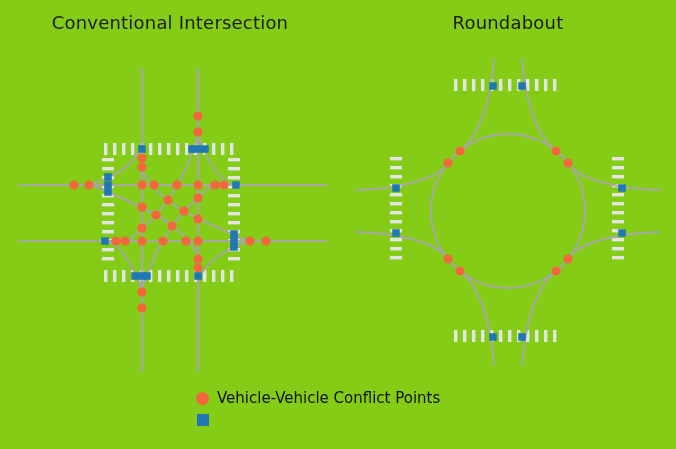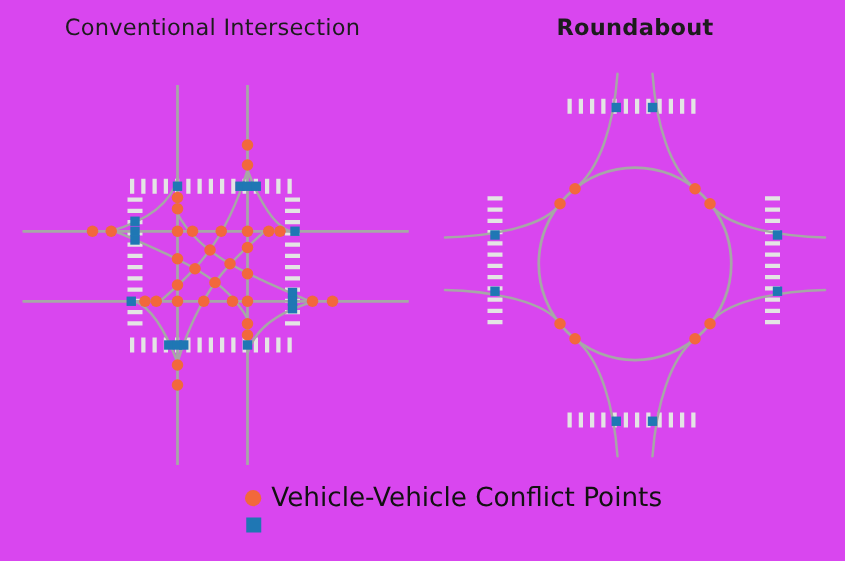--- a/index.html
+++ b/index.html
@@ -1,20 +1,20 @@
 <!DOCTYPE html>
 <html><head>
 <meta charset="utf-8">
 <style>
   html, body { margin: 0; padding: 0; background: #ffffff; }
   .stage {
     position: relative;
     width: 676px;
     height: 449px;
-    background: #d946ef;
+    background: #84cc16;
     font-family: "DejaVu Sans", "Liberation Sans", sans-serif;
     overflow: hidden;
   }
   .title {
     position: absolute;
     top: 12px;
     font-size: 18px;
     color: #1c1c1c;
     text-align: center;
     letter-spacing: 0.2px;
@@ -27,28 +27,28 @@
     left: 196px;
     top: 388px;
     display: flex;
     flex-direction: column;
     gap: 2px;
   }
   .legend-row { display: flex; align-items: center; height: 20px; }
   .marker { display: inline-block; margin-right: 8px; flex: 0 0 auto; }
   .marker-circle { width: 13px; height: 13px; border-radius: 50%; }
   .marker-square { width: 12px; height: 12px; margin-left: 1px; }
-  .legend-label { font-size: 21px; color: #111111; white-space: nowrap; }
+  .legend-label { font-size: 15px; color: #111111; white-space: nowrap; }
 </style>
 </head>
 <body>
 
 <div class="stage">
   <div class="title title-left" style="color: rgb(28, 28, 28);">Conventional Intersection</div>
-  <div class="title title-right" style="color: rgb(28, 28, 28); font-weight: bold;">Roundabout</div>
+  <div class="title title-right" style="color: rgb(28, 28, 28);">Roundabout</div>
 
   <svg id="diagram-svg" class="canvas" width="676" height="449" viewBox="0 0 676 449">
       <g>
         <rect x="104" y="143" width="3.4" height="12" fill="#e4e4e4"></rect>
         <rect x="113" y="143" width="3.4" height="12" fill="#e4e4e4"></rect>
         <rect x="122" y="143" width="3.4" height="12" fill="#e4e4e4"></rect>
         <rect x="131" y="143" width="3.4" height="12" fill="#e4e4e4"></rect>
         <rect x="140" y="143" width="3.4" height="12" fill="#e4e4e4"></rect>
         <rect x="149" y="143" width="3.4" height="12" fill="#e4e4e4"></rect>
         <rect x="158" y="143" width="3.4" height="12" fill="#e4e4e4"></rect>

